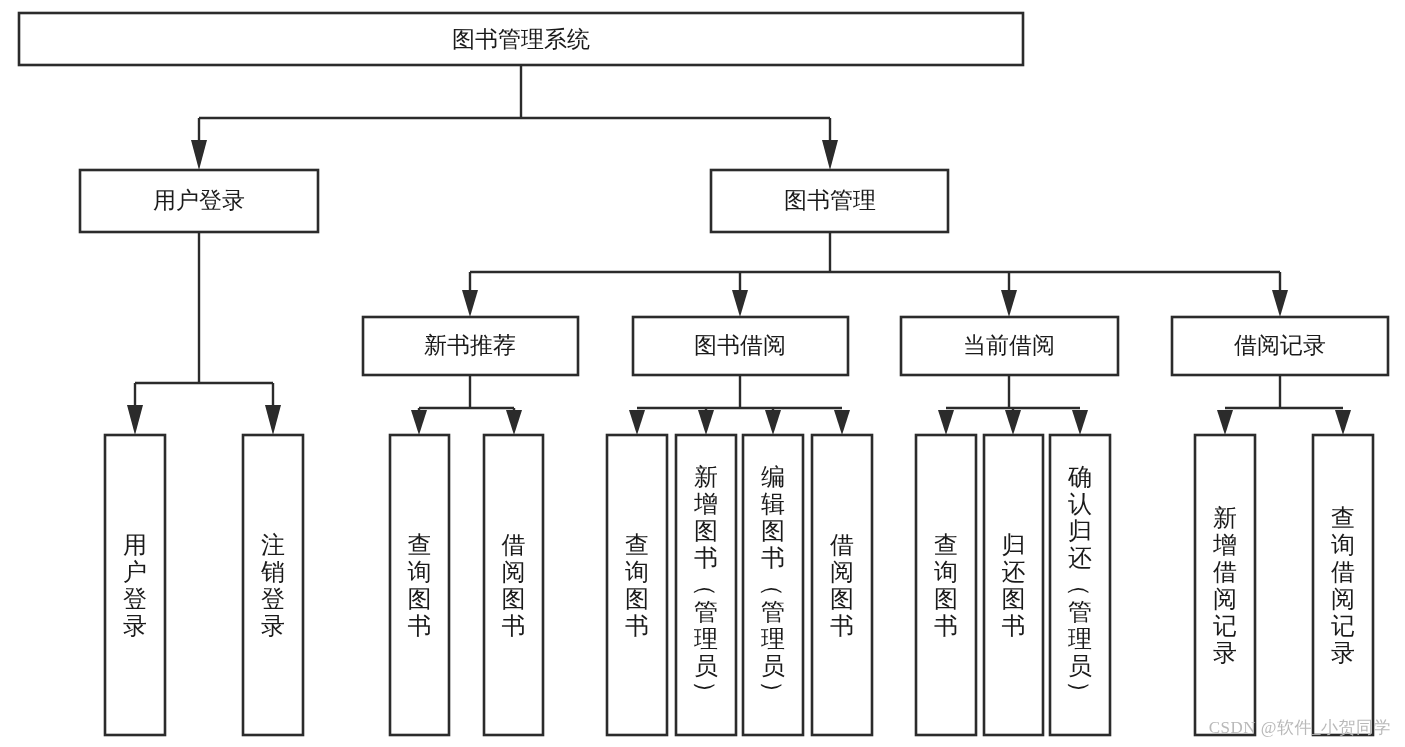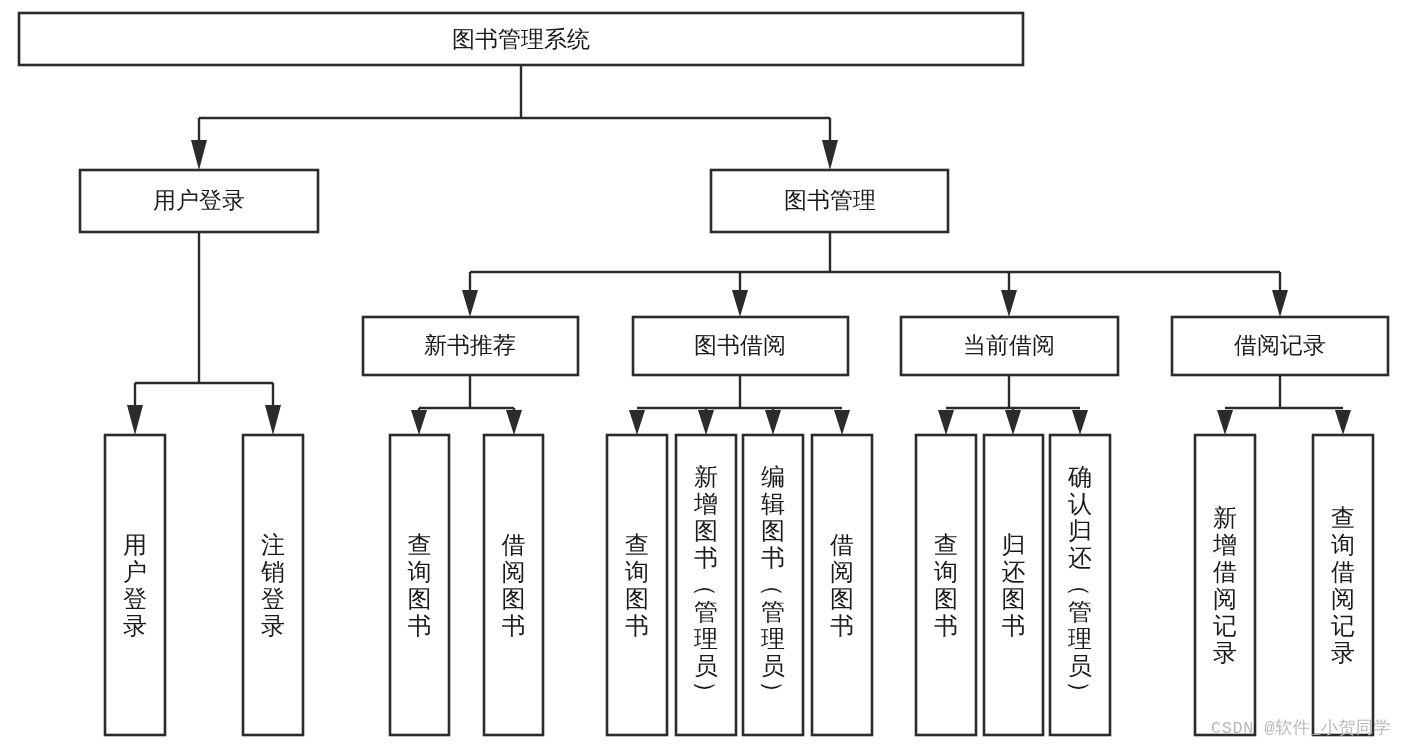--- a/index.html
+++ b/index.html
@@ -70,21 +70,21 @@
     color: #1a1a1a;
     text-align: center;
   }
   .vert-char.paren {
     line-height: 24px;
   }
   .watermark {
     position: absolute;
     right: 14px;
     bottom: 8px;
-    font-family: Liberation Mono, monospace;
+    font-family: Liberation Serif, serif;
     font-size: 17px;
     color: #b9b9b9;
     letter-spacing: 0.5px;
     white-space: nowrap;
     pointer-events: none;
   }
 </style>
 </head>
 <body>
 

